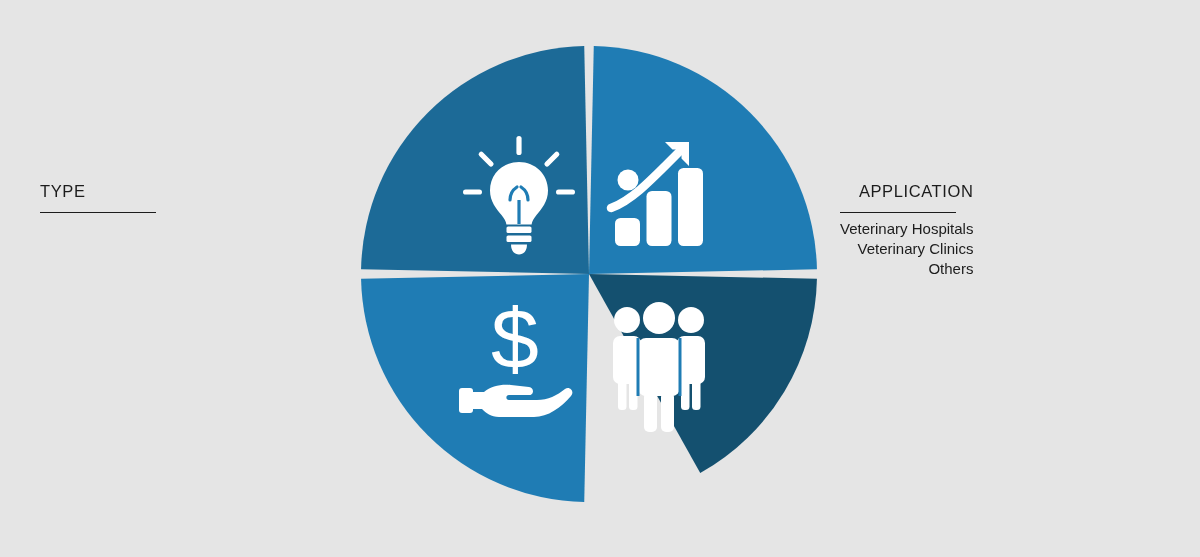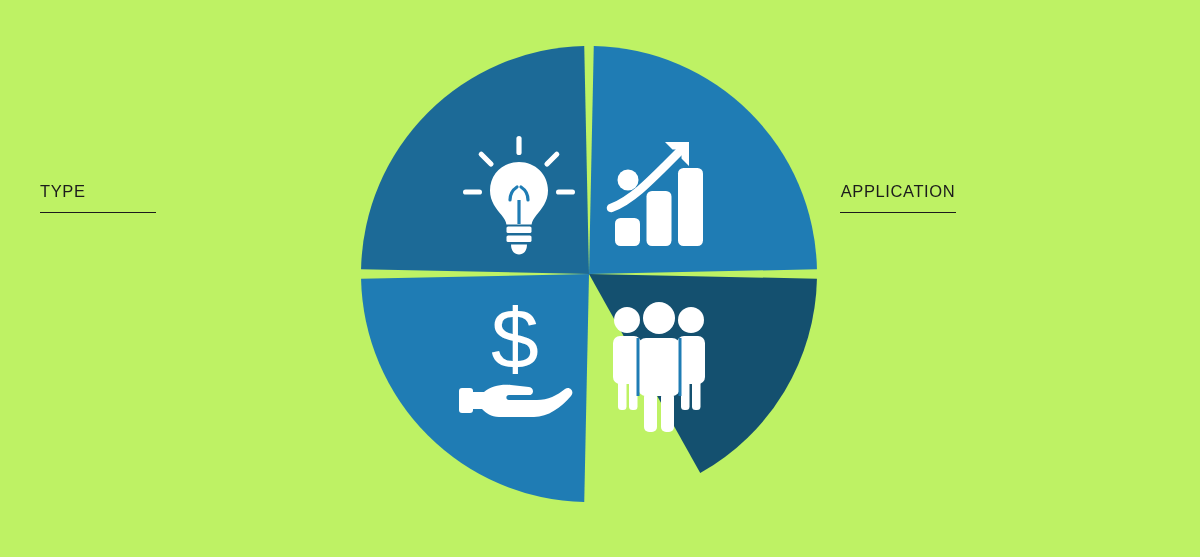--- a/index.html
+++ b/index.html
@@ -11,30 +11,30 @@
     width: 1200px;
     height: 557px;
     font-family: "Liberation Sans", sans-serif;
     overflow: hidden;
     position: relative;
   }
   .page {
     position: relative;
     width: 1200px;
     height: 557px;
-    background: #bef264;
+    background: #e5e5e5;
   }
 
   
   .label-block {
     position: absolute;
     color: #1a1a1a;
   }
   .label-block.left  { left: 40px;  top: 182px; text-align: left; }
-  .label-block.right { left: 840px; top: 182px; text-align: center; }
+  .label-block.right { left: 840px; top: 182px; text-align: right; }
 
   .label-heading {
     font-size: 16.5px;
     letter-spacing: 0.6px;
     color: #1c1c1c;
     line-height: 1.1;
     white-space: nowrap;
   }
   .label-rule {
     width: 116px;
@@ -68,20 +68,25 @@
 <div class="page">
 
   <div class="label-block left">
     <div class="label-heading">TYPE</div>
     <div class="label-rule"></div>
   </div>
 
   <div class="label-block right">
     <div class="label-heading">APPLICATION</div>
     <div class="label-rule"></div>
+    <div class="label-items">
+      <span class="label-item">Veterinary Hospitals</span>
+      <span class="label-item">Veterinary Clinics</span>
+      <span class="label-item">Others</span>
+    </div>
   </div>
 
   <div class="pie-wrap">
     <svg class="pie-svg" viewBox="0 0 464 464" xmlns="http://www.w3.org/2000/svg">
 
       <g id="pie-segments">
           <path d="M 232 232 L 227.23 459.95 A 228 228 0 0 1 4.05 236.77 Z" fill="#1f7cb4"></path>
           <path d="M 232 232 L 4.05 227.23 A 228 228 0 0 1 227.23 4.05 Z" fill="#1c6a97"></path>
           <path d="M 232 232 L 236.77 4.05 A 228 228 0 0 1 459.95 227.23 Z" fill="#1f7cb4"></path>
           <path d="M 232 232 L 459.95 236.77 A 228 228 0 0 1 343.23 431.03 Z" fill="#14506f"></path>

